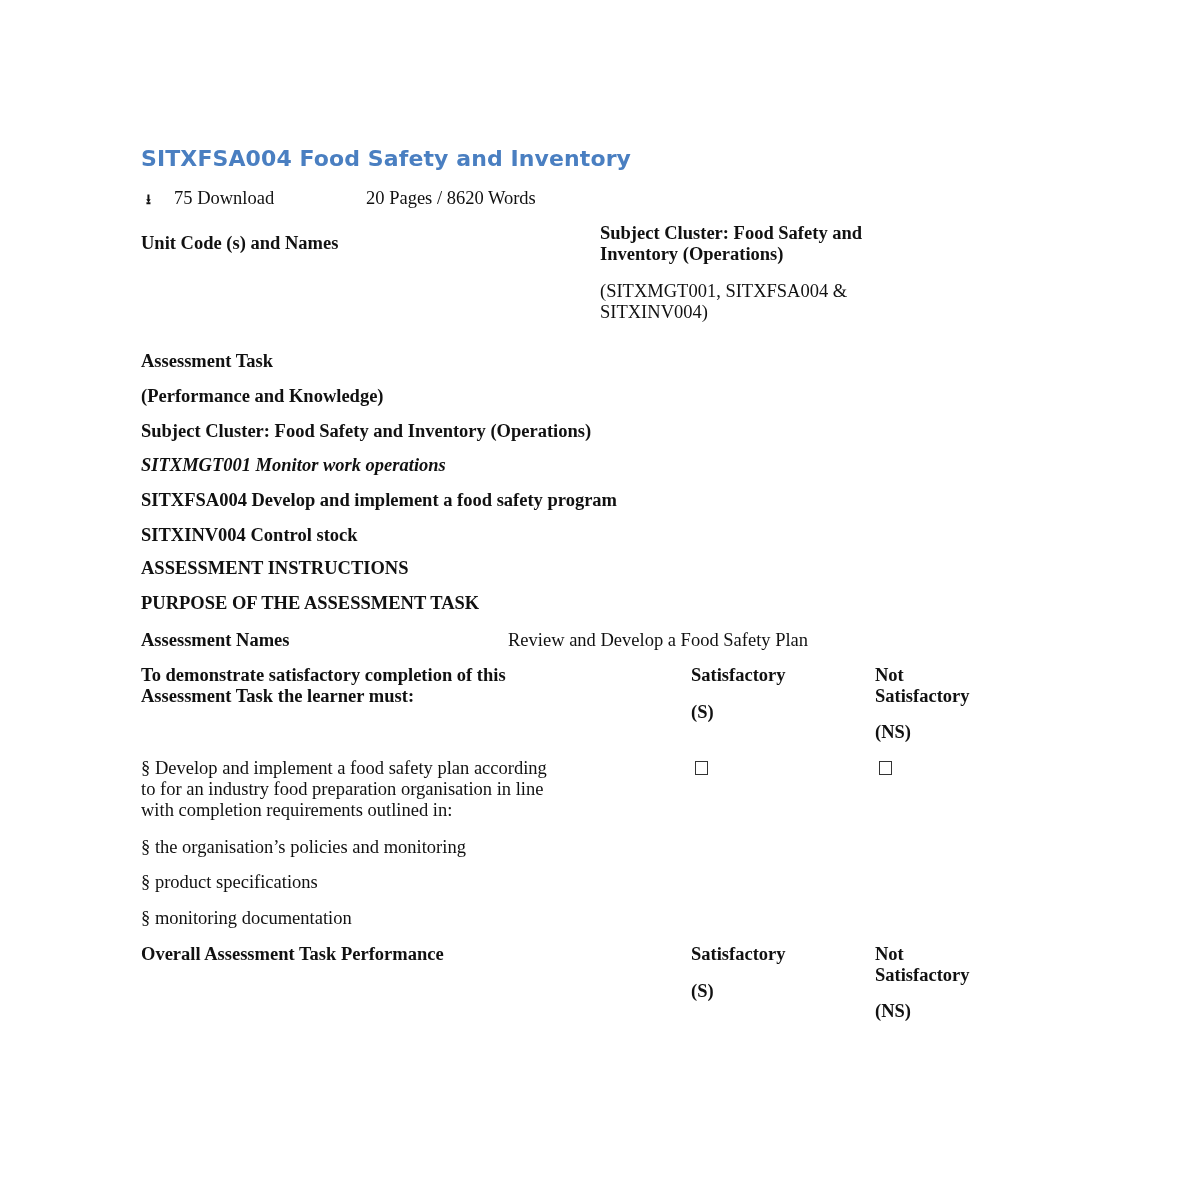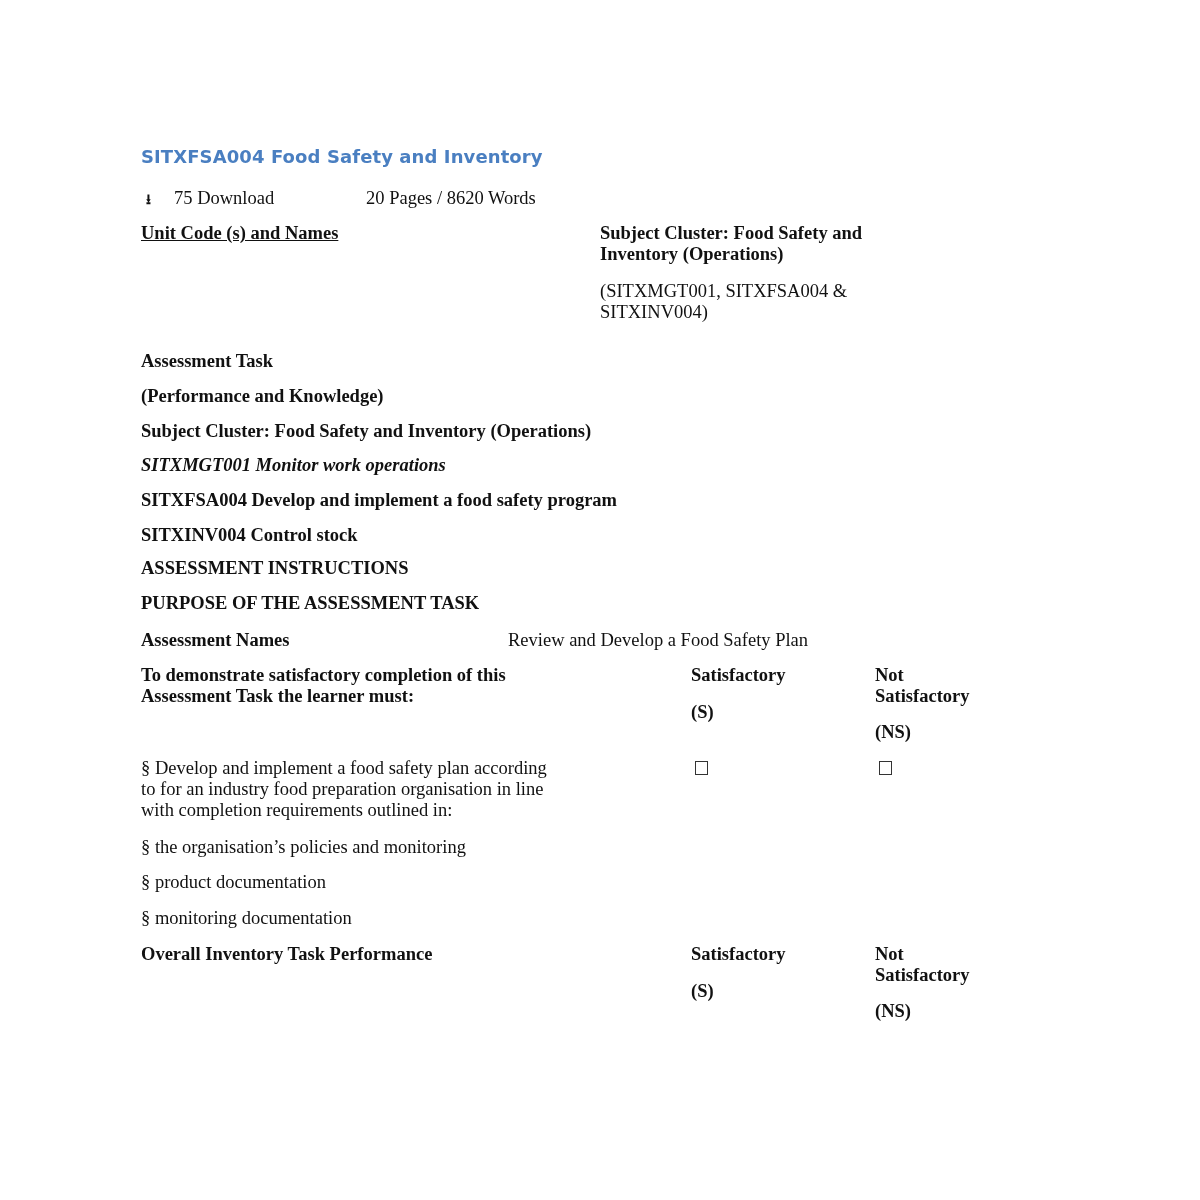--- a/index.html
+++ b/index.html
@@ -1,38 +1,38 @@
 <!DOCTYPE html>
 <html><head>
 <meta charset="utf-8">
 <style>
   html, body { margin:0; padding:0; background:#ffffff; }
   body { width:1200px; height:1200px; position:relative; overflow:hidden;
          font-family:"Liberation Serif", "DejaVu Serif", serif; color:#111; }
   .abs { position:absolute; }
   .title { left:141px; top:146px; font-family:"DejaVu Sans", "Liberation Sans", sans-serif;
-           font-size:18px; font-weight:bold; color:#4a7fc1; letter-spacing:0.1px; }
+           font-size:22px; font-weight:bold; color:#4a7fc1; letter-spacing:0.1px; }
   .meta { top:188px; font-size:18.5px; }
   .b { font-weight:bold; }
   .t { font-size:18.5px; line-height:21px; }
   .chk { display:inline-block; width:13px; height:14px; border:1px solid #333; box-sizing:border-box; }
   .dl-icon { font-weight:bold; font-family:"DejaVu Sans", sans-serif; font-size:14px; }
 </style>
 </head>
 <body>
 
 <div class="abs title">SITXFSA004 Food Safety and Inventory</div>
 
 <div class="abs meta" style="left:146px;">
   <span class="dl-icon">⭳</span>
 </div>
 <div class="abs meta" style="left:174px;">75 Download</div>
 <div class="abs meta" style="left:366px;">20 Pages / 8620 Words</div>
 
-<div class="abs t b" style="left:141px; top:223px;text-decoration:underline;">Unit Code (s) and Names</div>
+<div class="abs t b" style="left:141px; top:233px;">Unit Code (s) and Names</div>
 <div class="abs t b" style="left:600px; top:223px;">Subject Cluster: Food Safety and</div>
 <div class="abs t b" style="left:600px; top:244px;">Inventory (Operations)</div>
 <div class="abs t" style="left:600px; top:281px;">(SITXMGT001, SITXFSA004 &amp;</div>
 <div class="abs t" style="left:600px; top:302px;">SITXINV004)</div>
 
 <div class="abs t b" style="left:141px; top:351px;">Assessment Task</div>
 <div class="abs t b" style="left:141px; top:386px;">(Performance and Knowledge)</div>
 <div class="abs t b" style="left:141px; top:421px;">Subject Cluster: Food Safety and Inventory (Operations)</div>
 <div class="abs t b" style="left:141px; top:455px;font-style:italic;">SITXMGT001 Monitor work operations</div>
 <div class="abs t b" style="left:141px; top:490px;">SITXFSA004 Develop and implement a food safety program</div>
@@ -51,21 +51,21 @@
 <div class="abs t b" style="left:875px; top:686px;">Satisfactory</div>
 <div class="abs t b" style="left:875px; top:722px;">(NS)</div>
 
 <div class="abs t" style="left:141px; top:758px;">§ Develop and implement a food safety plan according</div>
 <div class="abs t" style="left:141px; top:779px;">to for an industry food preparation organisation in line</div>
 <div class="abs t" style="left:141px; top:800px;">with completion requirements outlined in:</div>
 <div class="abs" style="left:695px; top:761px;"><span class="chk"></span></div>
 <div class="abs" style="left:879px; top:761px;"><span class="chk"></span></div>
 
 <div class="abs t" style="left:141px; top:837px;">§ the organisation’s policies and monitoring</div>
-<div class="abs t" style="left:141px; top:872px;">§ product documentation</div>
+<div class="abs t" style="left:141px; top:872px;">§ product specifications</div>
 <div class="abs t" style="left:141px; top:908px;">§ monitoring documentation</div>
 
-<div class="abs t b" style="left:141px; top:944px;">Overall Inventory Task Performance</div>
+<div class="abs t b" style="left:141px; top:944px;">Overall Assessment Task Performance</div>
 <div class="abs t b" style="left:691px; top:944px;">Satisfactory</div>
 <div class="abs t b" style="left:691px; top:981px;">(S)</div>
 <div class="abs t b" style="left:875px; top:944px;">Not</div>
 <div class="abs t b" style="left:875px; top:965px;">Satisfactory</div>
 <div class="abs t b" style="left:875px; top:1001px;">(NS)</div>
 
 </body></html>

